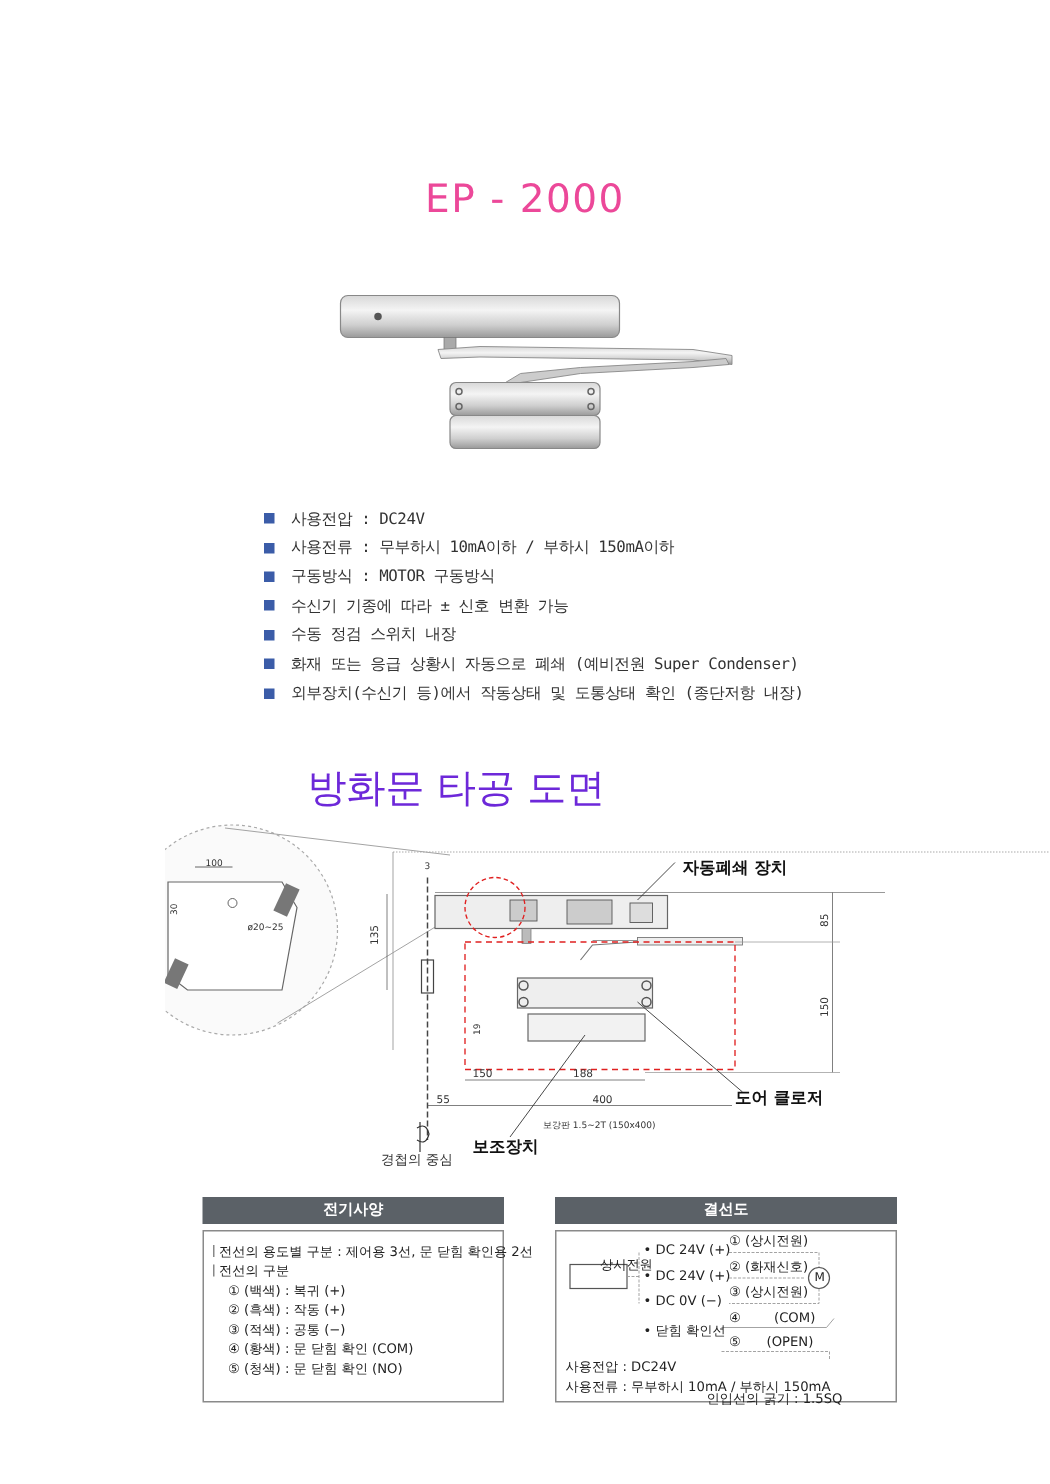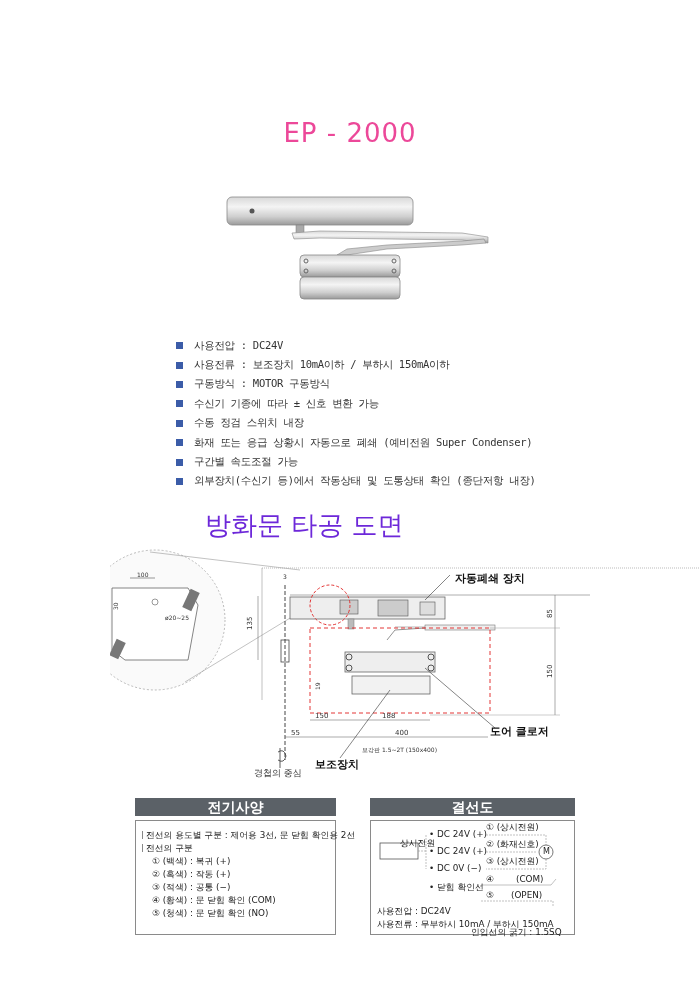--- a/index.html
+++ b/index.html
@@ -5,21 +5,21 @@
   * { box-sizing: border-box; margin: 0; padding: 0; }
   body { width: 700px; height: 989px; background: #ffffff; font-family: "DejaVu Sans", sans-serif; position: relative; overflow: hidden; color: #222; }
   .title { position: absolute; top: 118px; left: 0; width: 700px; text-align: center; font-size: 26px; color: #ec4899; letter-spacing: 1px; }
   .product { position: absolute; left: 222px; top: 185px; width: 280px; height: 120px; }
   .specs { position: absolute; left: 176px; top: 336px; list-style: none; }
   .specs li { height: 19.4px; display: flex; align-items: center; font-size: 10.5px; color: #333; font-family: "DejaVu Sans Mono", monospace; letter-spacing: -0.3px; }
   .specs .bullet { width: 7px; height: 7px; background: #3b5ca8; margin-right: 11px; flex: none; }
   .sec-title { position: absolute; left: 205px; top: 508px; font-size: 26px; color: #6d28d9; }
   .drawing { position: absolute; left: 110px; top: 545px; width: 590px; height: 240px; }
   .box { position: absolute; top: 798px; background: #fff; }
-  .box .hdr { height: 18px; background: #5b6167; color: #fff; font-size: 14px; text-align: center; line-height: 18px; font-weight: bold; }
+  .box .hdr { height: 18px; background: #5b6167; color: #fff; font-size: 10px; text-align: center; line-height: 18px; font-weight: bold; }
   .box .body { margin-top: 4px; border: 1px solid #8a8a8a; height: 115px; padding: 8px 6px; font-size: 8.8px; color: #222; }
   .elec-line { height: 13px; line-height: 13px; white-space: nowrap; }
   .elec-line.mark::before { content: ""; display: inline-block; width: 1px; height: 8px; background: #888; margin-right: 3px; vertical-align: -1px; }
   .elec-line.ind { padding-left: 10px; }
   .elec-note { font-size: 7.6px; line-height: 11px; letter-spacing: -0.4px; margin-top: 2px; }
   .wiring { position: relative; }
   .wiring svg { position: absolute; left: 0; top: 0; }
   .wtxt { position: absolute; font-size: 8.8px; white-space: nowrap; }
 </style>
 </head>
@@ -49,41 +49,37 @@
   <circle cx="172" cy="86" r="2" fill="none" stroke="#666"></circle>
 </svg>
 
 <ul class="specs">
   <li>
       <span class="bullet"></span>
       <span>사용전압 : DC24V</span>
     </li>
   <li>
       <span class="bullet"></span>
-      <span>사용전류 : 보조장치 10mA이하 / 부하시 150mA이하</span>
+      <span>사용전류 : 무부하시 10mA이하 / 부하시 150mA이하</span>
     </li>
   <li>
       <span class="bullet"></span>
       <span>구동방식 : MOTOR 구동방식</span>
     </li>
   <li>
       <span class="bullet"></span>
       <span>수신기 기종에 따라 ± 신호 변환 가능</span>
     </li>
   <li>
       <span class="bullet"></span>
       <span>수동 정검 스위치 내장</span>
     </li>
   <li>
       <span class="bullet"></span>
       <span>화재 또는 응급 상황시 자동으로 폐쇄 (예비전원 Super Condenser)</span>
-    </li>
-  <li>
-      <span class="bullet"></span>
-      <span>구간별 속도조절 가능</span>
     </li>
   <li>
       <span class="bullet"></span>
       <span>외부장치(수신기 등)에서 작동상태 및 도통상태 확인 (종단저항 내장)</span>
     </li>
 </ul>
 
 <div class="sec-title">방화문 타공 도면</div>
 
 <svg class="drawing" viewBox="110 545 590 240" font-family="DejaVu Sans, sans-serif">
@@ -166,21 +162,21 @@
     <div class="elec-line mark">전선의 용도별 구분 : 제어용 3선, 문 닫힘 확인용 2선</div>
     <div class="elec-line mark">전선의 구분</div>
     <div class="elec-line ind">① (백색) : 복귀 (+)</div>
     <div class="elec-line ind">② (흑색) : 작동 (+)</div>
     <div class="elec-line ind">③ (적색) : 공통 (−)</div>
     <div class="elec-line ind">④ (황색) : 문 닫힘 확인 (COM)</div>
     <div class="elec-line ind">⑤ (청색) : 문 닫힘 확인 (NO)</div>
   </div>
 </div>
 
-<div class="box" style="left:370px; width:205px;">
+<div class="box" style="left:370px; width:228px;">
   <div class="hdr">결선도</div>
   <div class="body wiring">
     <svg width="199" height="113" viewBox="0 0 199 113">
       <rect x="9" y="22" width="38" height="16" fill="none" stroke="#555" stroke-width="0.8"></rect>
       <path d="M47 30 L55 30 M55 14 L55 48" stroke="#999" stroke-width="0.6" stroke-dasharray="2,1" fill="none"></path>
       <path d="M115 14 L175 14 L175 48 L115 48" stroke="#999" stroke-width="0.6" stroke-dasharray="2,1" fill="none"></path>
       <path d="M115 31 L165 31" stroke="#999" stroke-width="0.6" stroke-dasharray="2,1" fill="none"></path>
       <circle cx="175" cy="31" r="7" fill="#fff" stroke="#555" stroke-width="0.8"></circle>
       <path d="M110 64 L180 64 L185 58" stroke="#999" stroke-width="0.6" fill="none"></path>
       <path d="M110 80 L182 80 L182 86" stroke="#999" stroke-width="0.6" stroke-dasharray="2,1" fill="none"></path>

